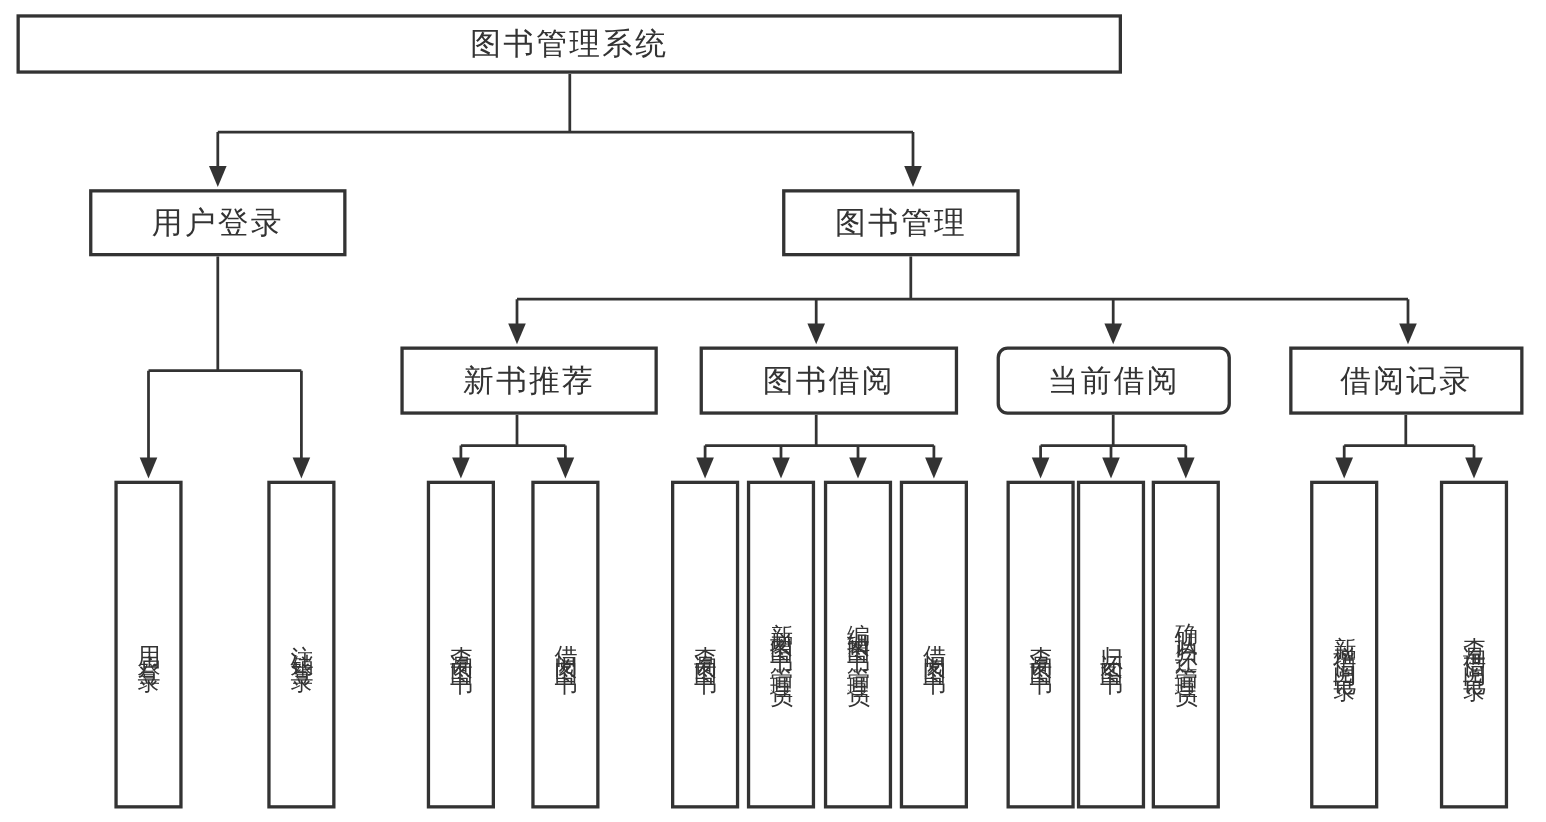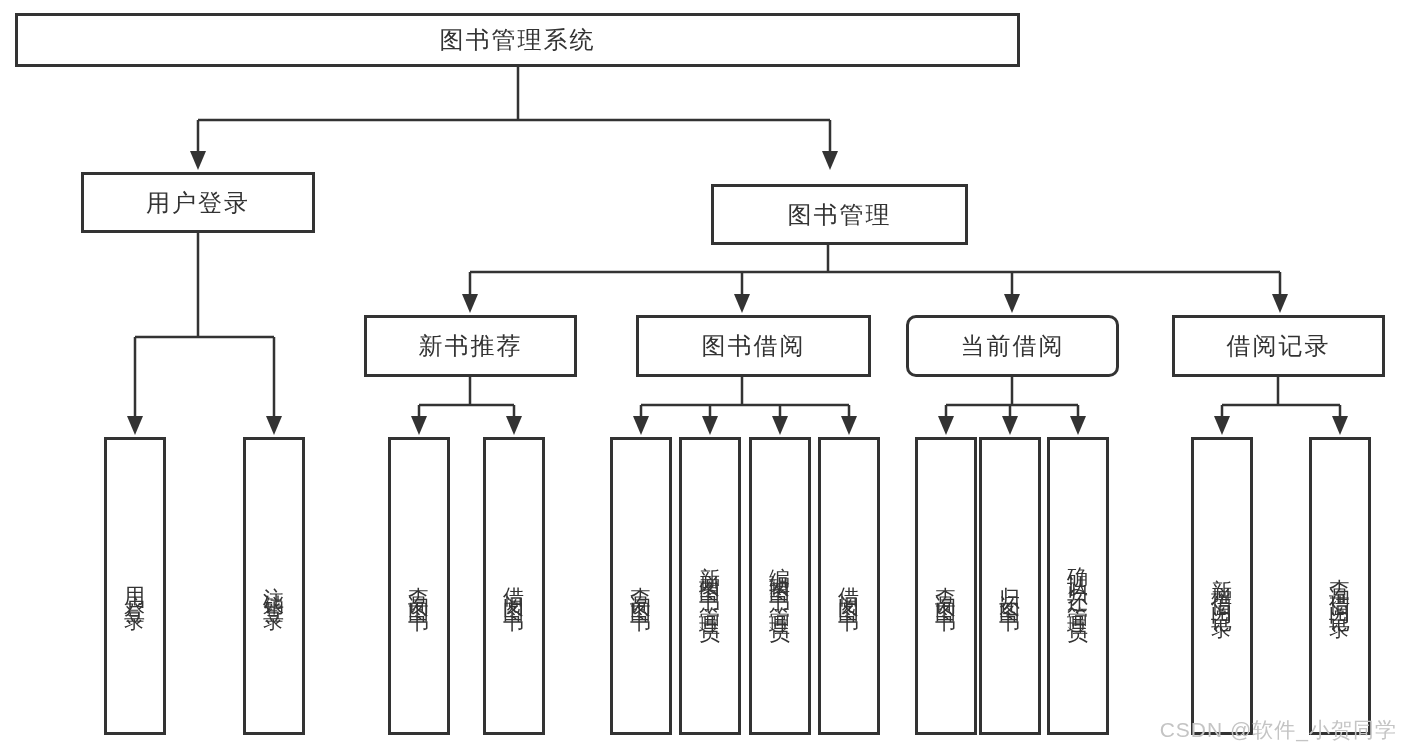--- a/index.html
+++ b/index.html
@@ -22,21 +22,21 @@
   }
   .node {
     position: absolute;
     box-sizing: border-box;
     border: 3px solid #333333;
     background: #ffffff;
     display: flex;
     align-items: center;
     justify-content: center;
     color: #333333;
-    font-size: 24px;
+    font-size: 28px;
     letter-spacing: 2px;
     white-space: nowrap;
   }
   .vnode {
     position: absolute;
     box-sizing: border-box;
     border: 3px solid #333333;
     background: #ffffff;
     display: flex;
     align-items: center;
@@ -91,23 +91,23 @@
       <polygon points="1002,416 1018,416 1010,435"></polygon>
       <polygon points="1070,416 1086,416 1078,435"></polygon>
       <polygon points="1214,416 1230,416 1222,435"></polygon>
       <polygon points="1332,416 1348,416 1340,435"></polygon>
     </g>
   </svg>
 
   <div class="node" style="left:15px; top:13px; width:1005px; height:54px;">图书管理系统</div>
 
   <div class="node" style="left:81px; top:172px; width:234px; height:61px;">用户登录</div>
-  <div class="node" style="left:711px; top:184px; width:257px; height:61px;">图书管理</div>
+  <div class="node" style="left:711px; top:172px; width:216px; height:61px;">图书管理</div>
 
-  <div class="node" style="left:364px; top:315px; width:213px; height:62px;">新书推荐</div>
+  <div class="node" style="left:364px; top:315px; width:234px; height:62px;">新书推荐</div>
   <div class="node" style="left:636px; top:315px; width:235px; height:62px;">图书借阅</div>
   <div class="node" style="left:906px; top:315px; width:213px; height:62px;border-radius:10px;">当前借阅</div>
   <div class="node" style="left:1172px; top:315px; width:213px; height:62px;">借阅记录</div>
 
   <div class="vnode" style="left:104px; top:437px; width:62px; height:298px;">
     <span class="vtext">用户登录</span>
   </div>
   <div class="vnode" style="left:243px; top:437px; width:62px; height:298px;">
     <span class="vtext">注销登录</span>
   </div>
@@ -142,15 +142,14 @@
     <span class="vtext">确认归还（管理员）</span>
   </div>
 
   <div class="vnode" style="left:1191px; top:437px; width:62px; height:298px;">
     <span class="vtext">新增借阅记录</span>
   </div>
   <div class="vnode" style="left:1309px; top:437px; width:62px; height:298px;">
     <span class="vtext">查询借阅记录</span>
   </div>
 
-  <div class="watermark">CSDN @软件_小贺同学</div>
 
 </div>
 
 </body></html>

